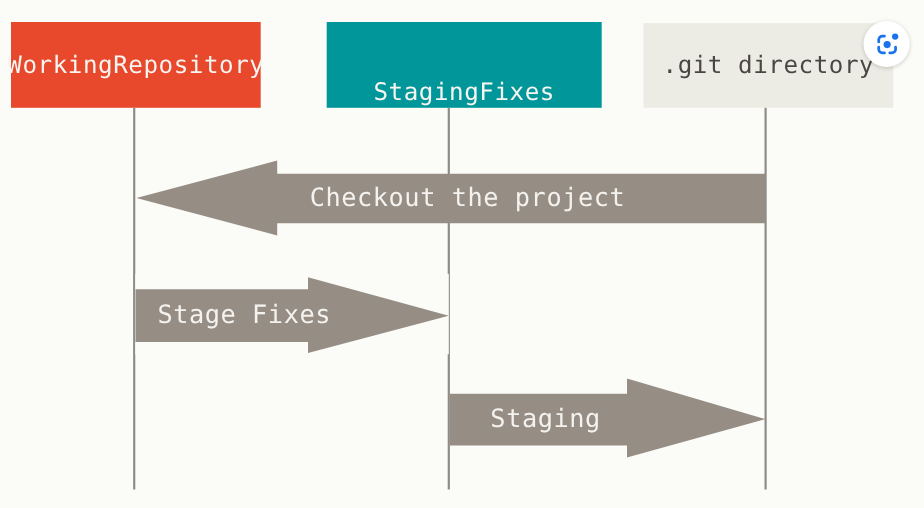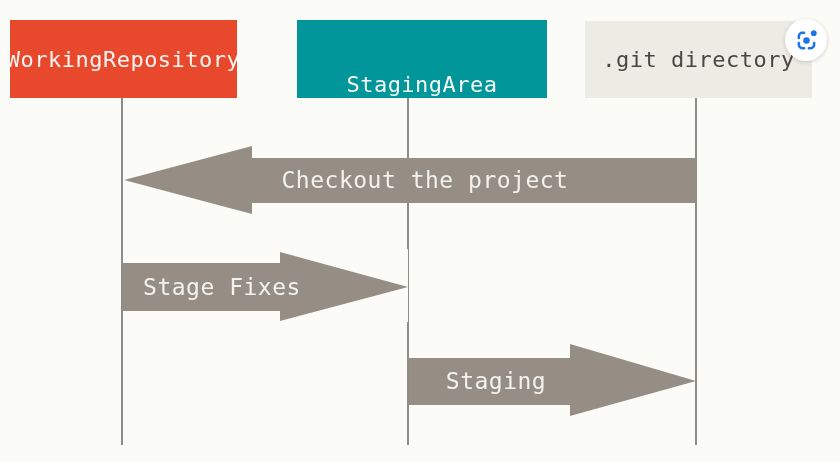--- a/index.html
+++ b/index.html
@@ -87,21 +87,21 @@
 <body>
 
 <div class="stage">
 
   <div class="col-box wd">
     <span class="col-line">Working</span>
     <span class="col-line">Repository</span>
   </div>
   <div class="col-box staging">
     <span class="col-line">Staging</span>
-    <span class="col-line">Area</span>
+    <span class="col-line">Fixes</span>
   </div>
   <div class="col-box gitdir">
     <span class="col-line">.git directory</span>
   </div>
 
   <div class="lifeline l1"></div>
   <div class="lifeline l2"></div>
   <div class="lifeline l3"></div>
 
   <div class="arrow checkout">

